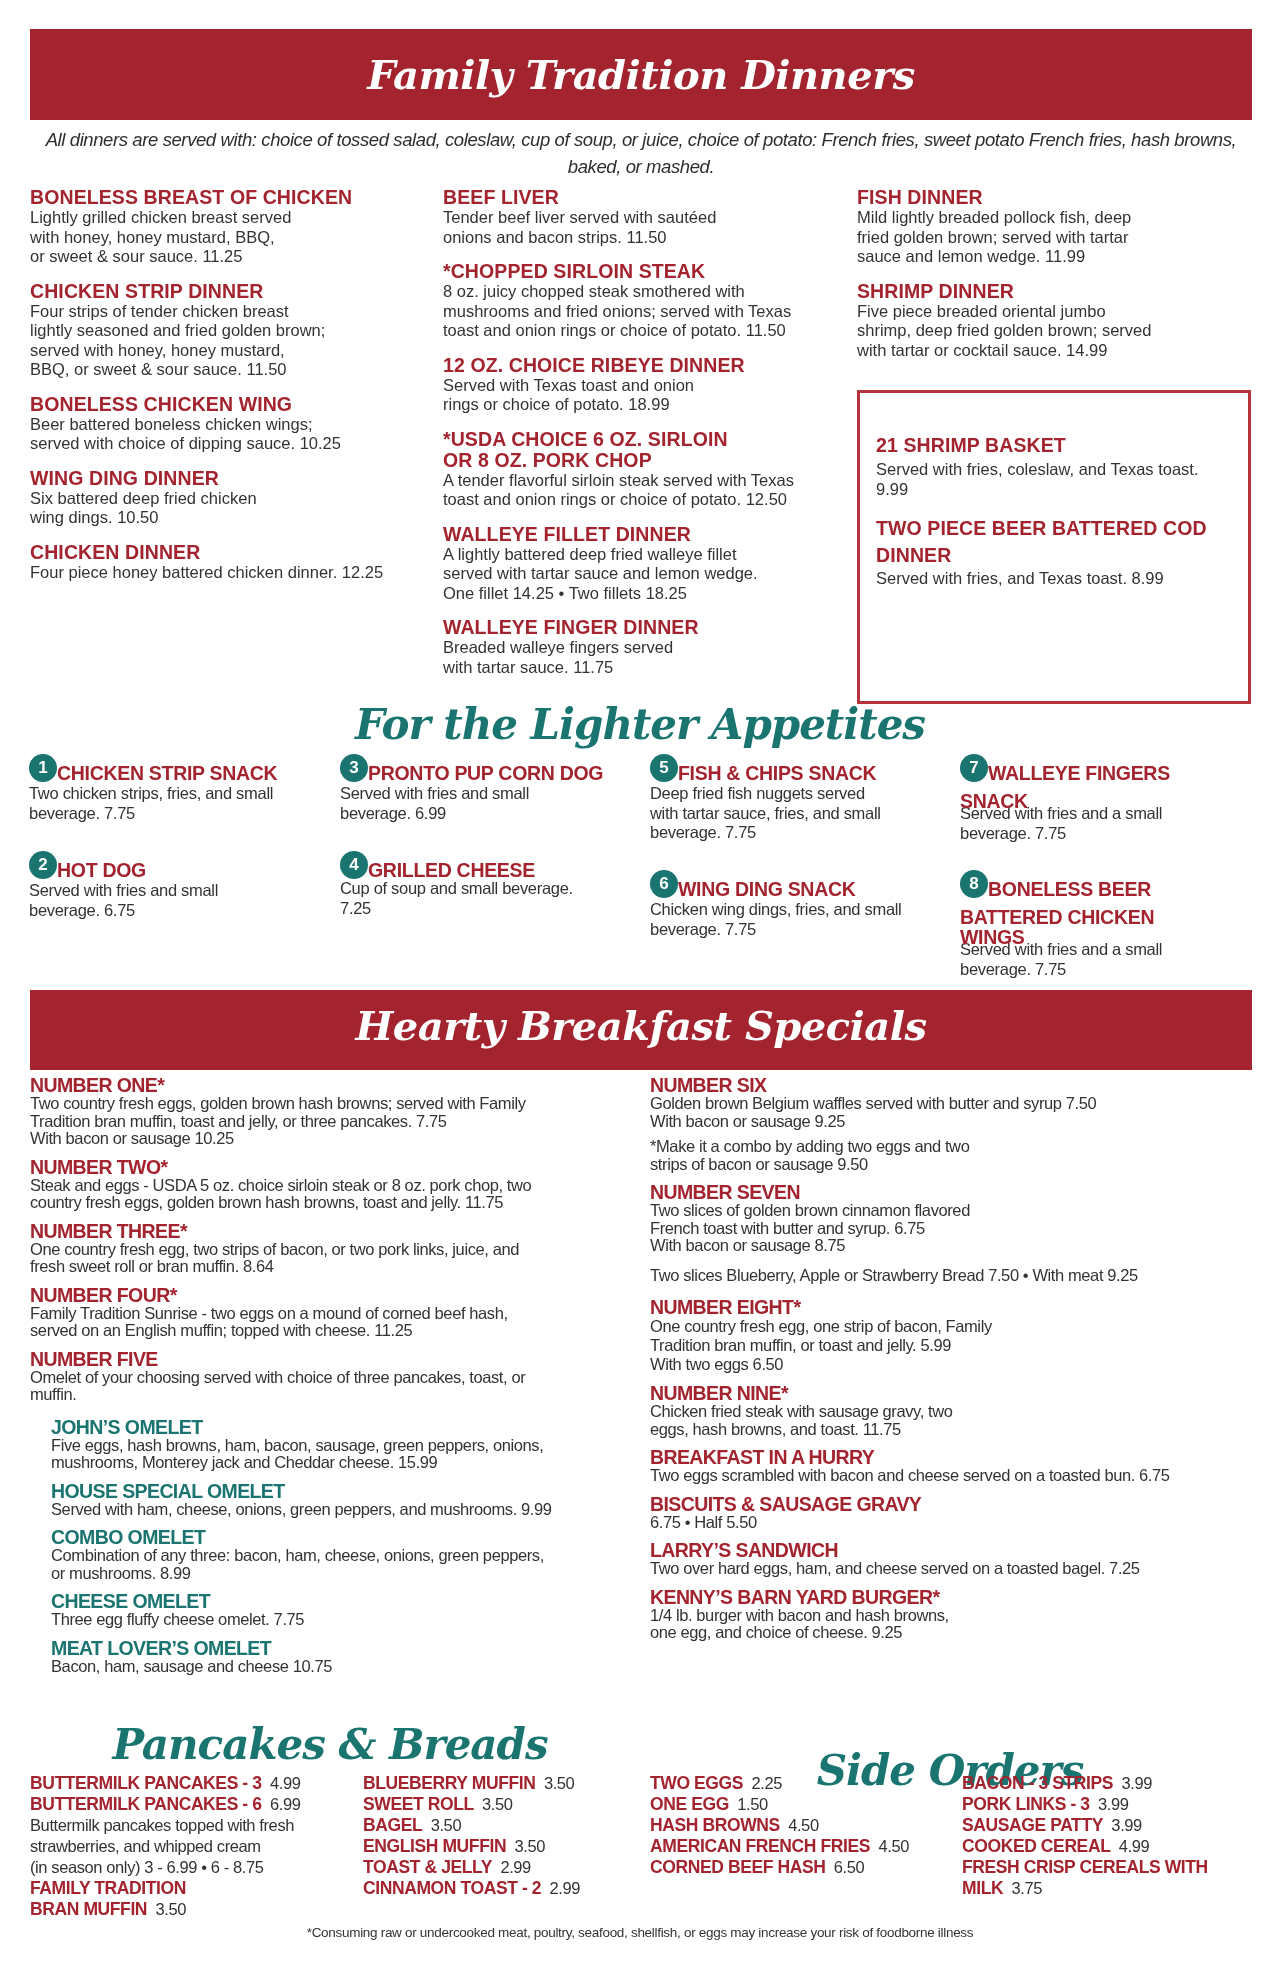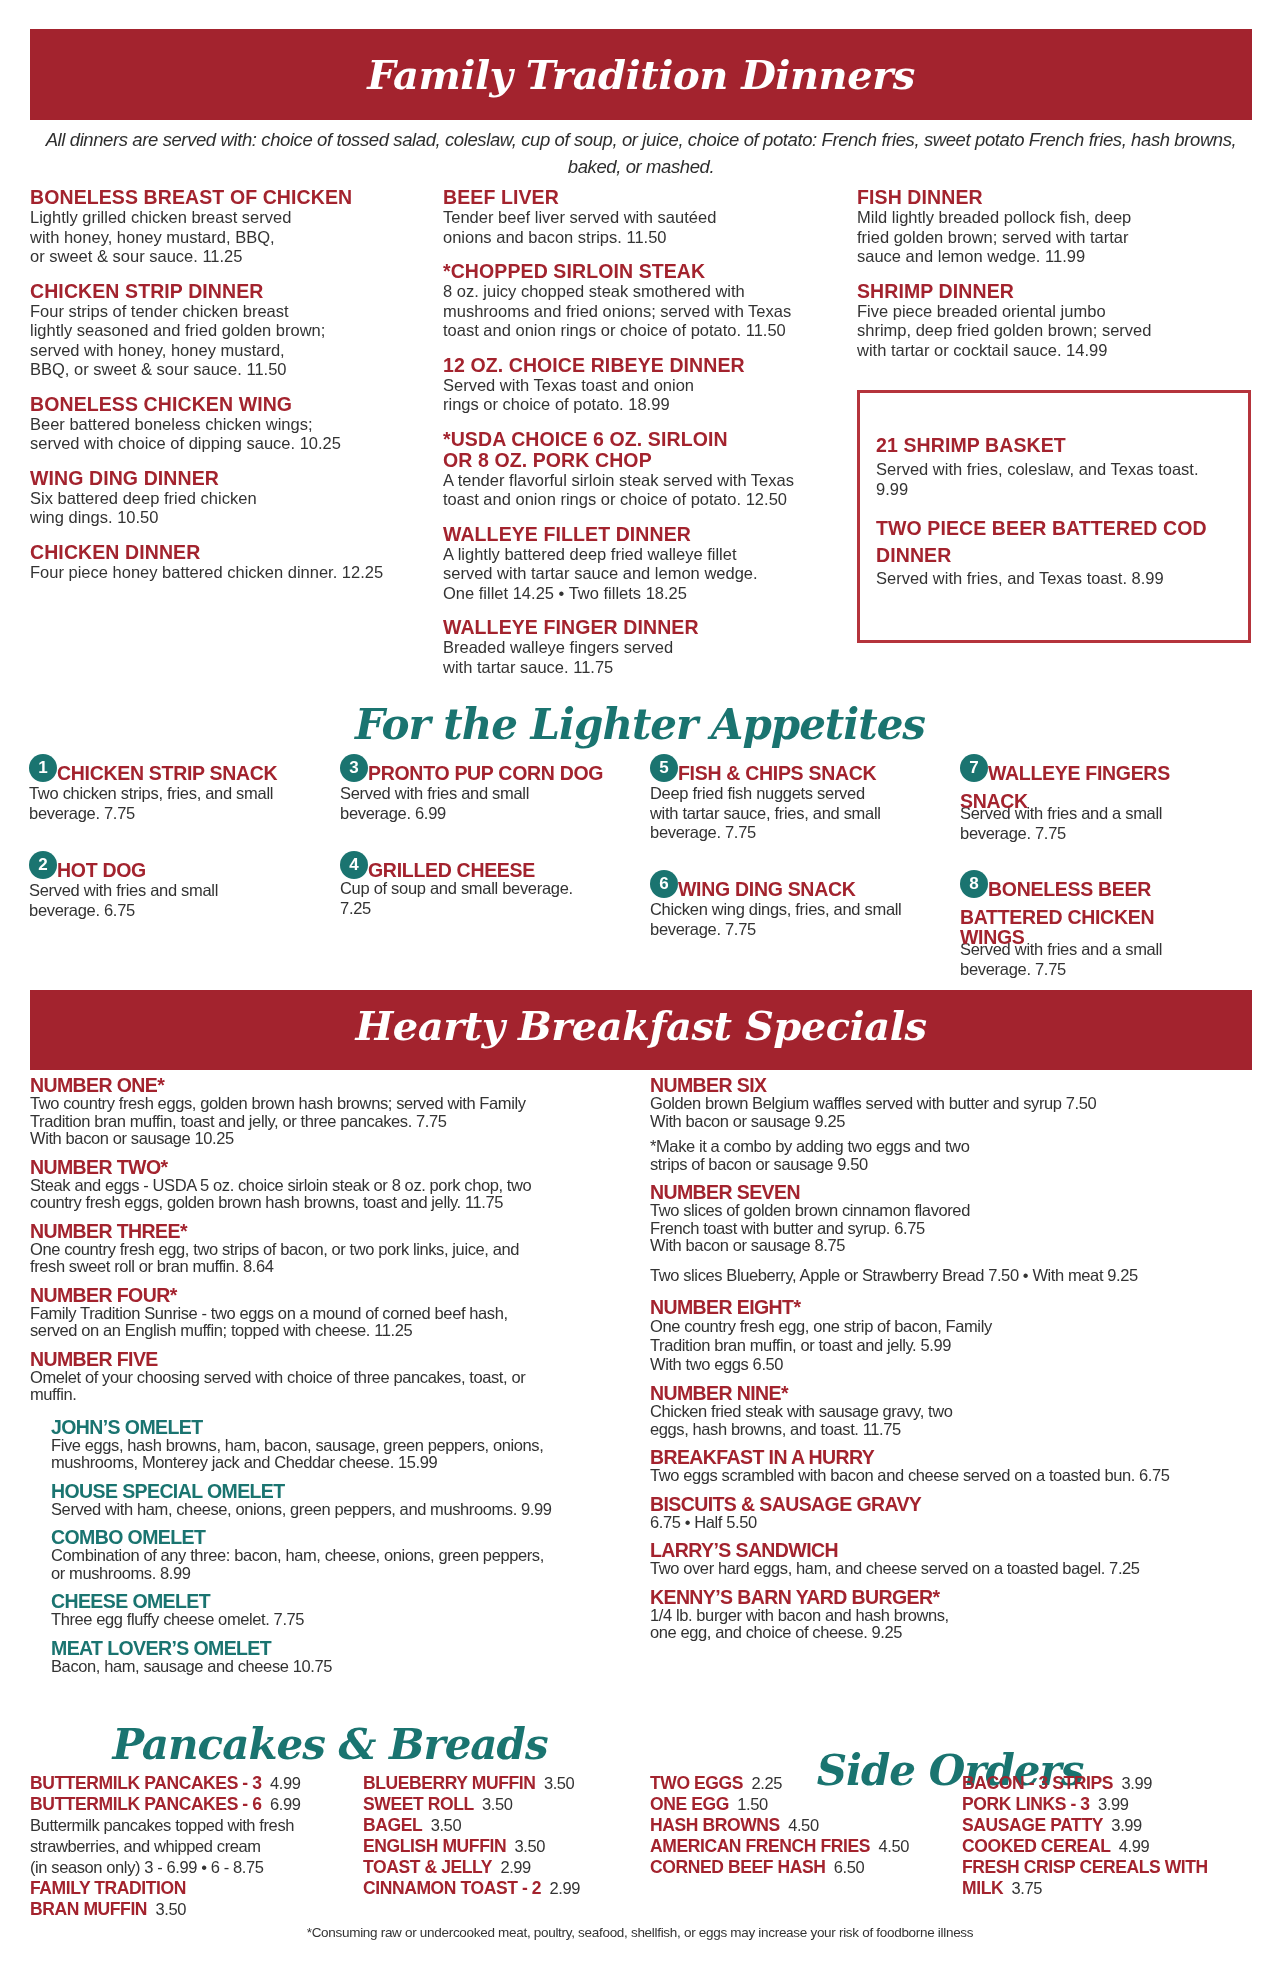--- a/index.html
+++ b/index.html
@@ -20,21 +20,21 @@
   }
   .intro {
     position: absolute; left: 30px; width: 1222px; top: 126px; text-align: center;
     font-style: italic; font-size: 18.5px; line-height: 27px; color: #2e2e2e;
     font-family: "Liberation Sans", sans-serif; letter-spacing: -0.4px;
   }
   .col { position: absolute; }
   .item { margin-bottom: 14px; }
   .item h3 { font-size: 19.5px; font-weight: bold; color: #a3232e; line-height: 21px; letter-spacing: 0.1px; }
   .item p { font-size: 16.5px; line-height: 19.5px; color: #333; white-space: pre-line; }
-  .box { position: absolute; left: 857px; top: 390px; width: 394px; height: 253px; border: 3px solid #b5343c; padding: 42px 28px 0 16px; }
+  .box { position: absolute; left: 857px; top: 390px; width: 394px; height: 314px; border: 3px solid #b5343c; padding: 42px 28px 0 16px; }
   .snack { position: absolute; width: 300px; }
   .snack .head { position: relative; padding-left: 0; }
   .snack .num {
     display: inline-block; width: 28px; height: 28px; border-radius: 50%; background: #1a7470; color: #fff;
     font-size: 17px; font-weight: bold; text-align: center; line-height: 28px; vertical-align: top; margin-right: 0;
   }
   .snack h3 { display: inline; font-size: 19.5px; font-weight: bold; color: #a3232e; line-height: 19px; letter-spacing: -0.3px; }
   .snack p { font-size: 16.5px; line-height: 19.5px; color: #333; white-space: pre-line; letter-spacing: -0.3px; }
   .bitem { margin-bottom: 10px; }
   .bitem h3 { font-size: 19.5px; font-weight: bold; color: #a3232e; line-height: 19px; letter-spacing: -0.6px; }

